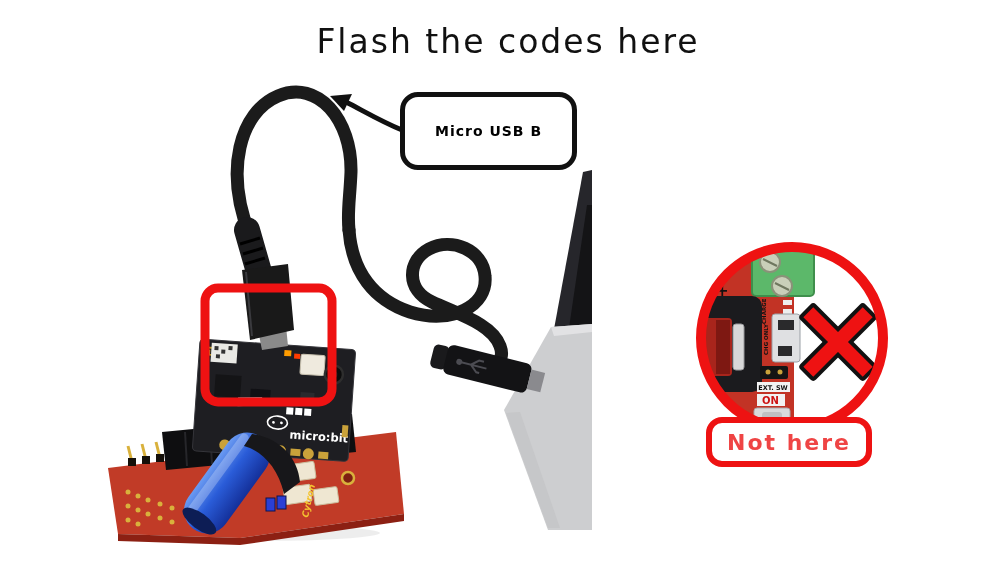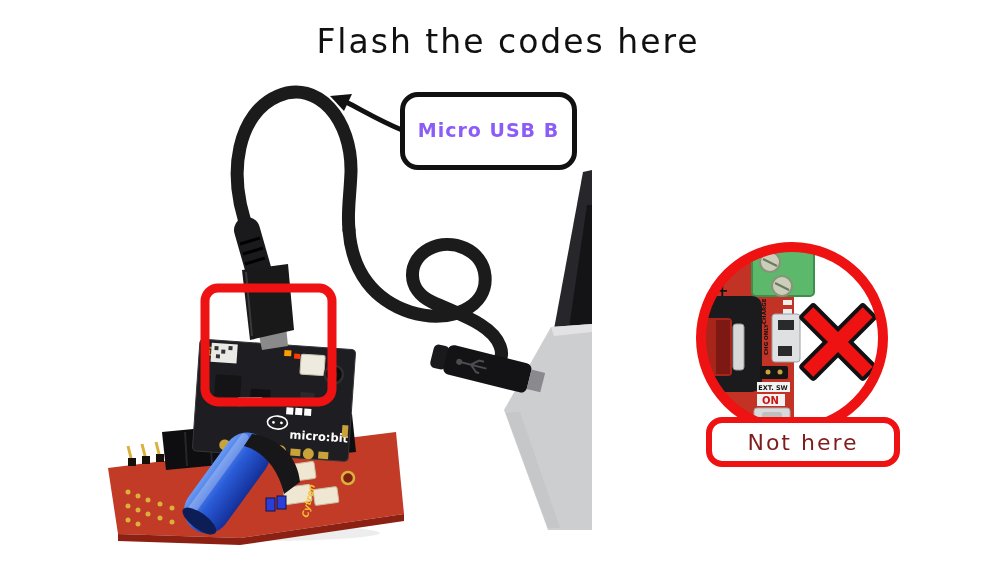--- a/index.html
+++ b/index.html
@@ -4,25 +4,25 @@
 <style>
   html,body{margin:0;padding:0;background:#ffffff;}
   .canvas{position:relative;width:1000px;height:562px;background:#ffffff;overflow:hidden;
           font-family:"DejaVu Sans","Liberation Sans",sans-serif;}
   .title{position:absolute;top:22px;left:0;width:1000px;text-align:center;
          font-size:33px;font-weight:400;letter-spacing:2px;color:#111;margin-left:8px;}
   .scene{position:absolute;top:0;left:0;}
   .callout{position:absolute;left:400px;top:92px;width:177px;height:78px;
            box-sizing:border-box;border:5px solid #111;border-radius:18px;background:#fff;
            display:flex;flex-direction:column;justify-content:center;align-items:center;
-           font-size:19px;font-weight:700;color:#8b5cf6;line-height:1.45;letter-spacing:1px;}
-  .nothere{position:absolute;left:706px;top:417px;width:194px;height:50px;
+           font-size:14px;font-weight:700;color:#000000;line-height:1.45;letter-spacing:1px;}
+  .nothere{position:absolute;left:706px;top:417px;width:166px;height:50px;
            box-sizing:border-box;border:6px solid #ee1212;border-radius:16px;background:#fff;
            display:flex;justify-content:center;align-items:center;
-           font-size:22px;font-weight:400;color:#7f1d1d;letter-spacing:2px;}
+           font-size:22px;font-weight:700;color:#ef4444;letter-spacing:2px;}
 </style>
 </head>
 <body>
 
 <div class="canvas">
 
   <svg class="scene" width="1000" height="562" viewBox="0 0 1000 562">
     <defs>
       <linearGradient id="bat" x1="0" y1="0" x2="0" y2="1">
         <stop offset="0" stop-color="#6b9bf2"></stop>

